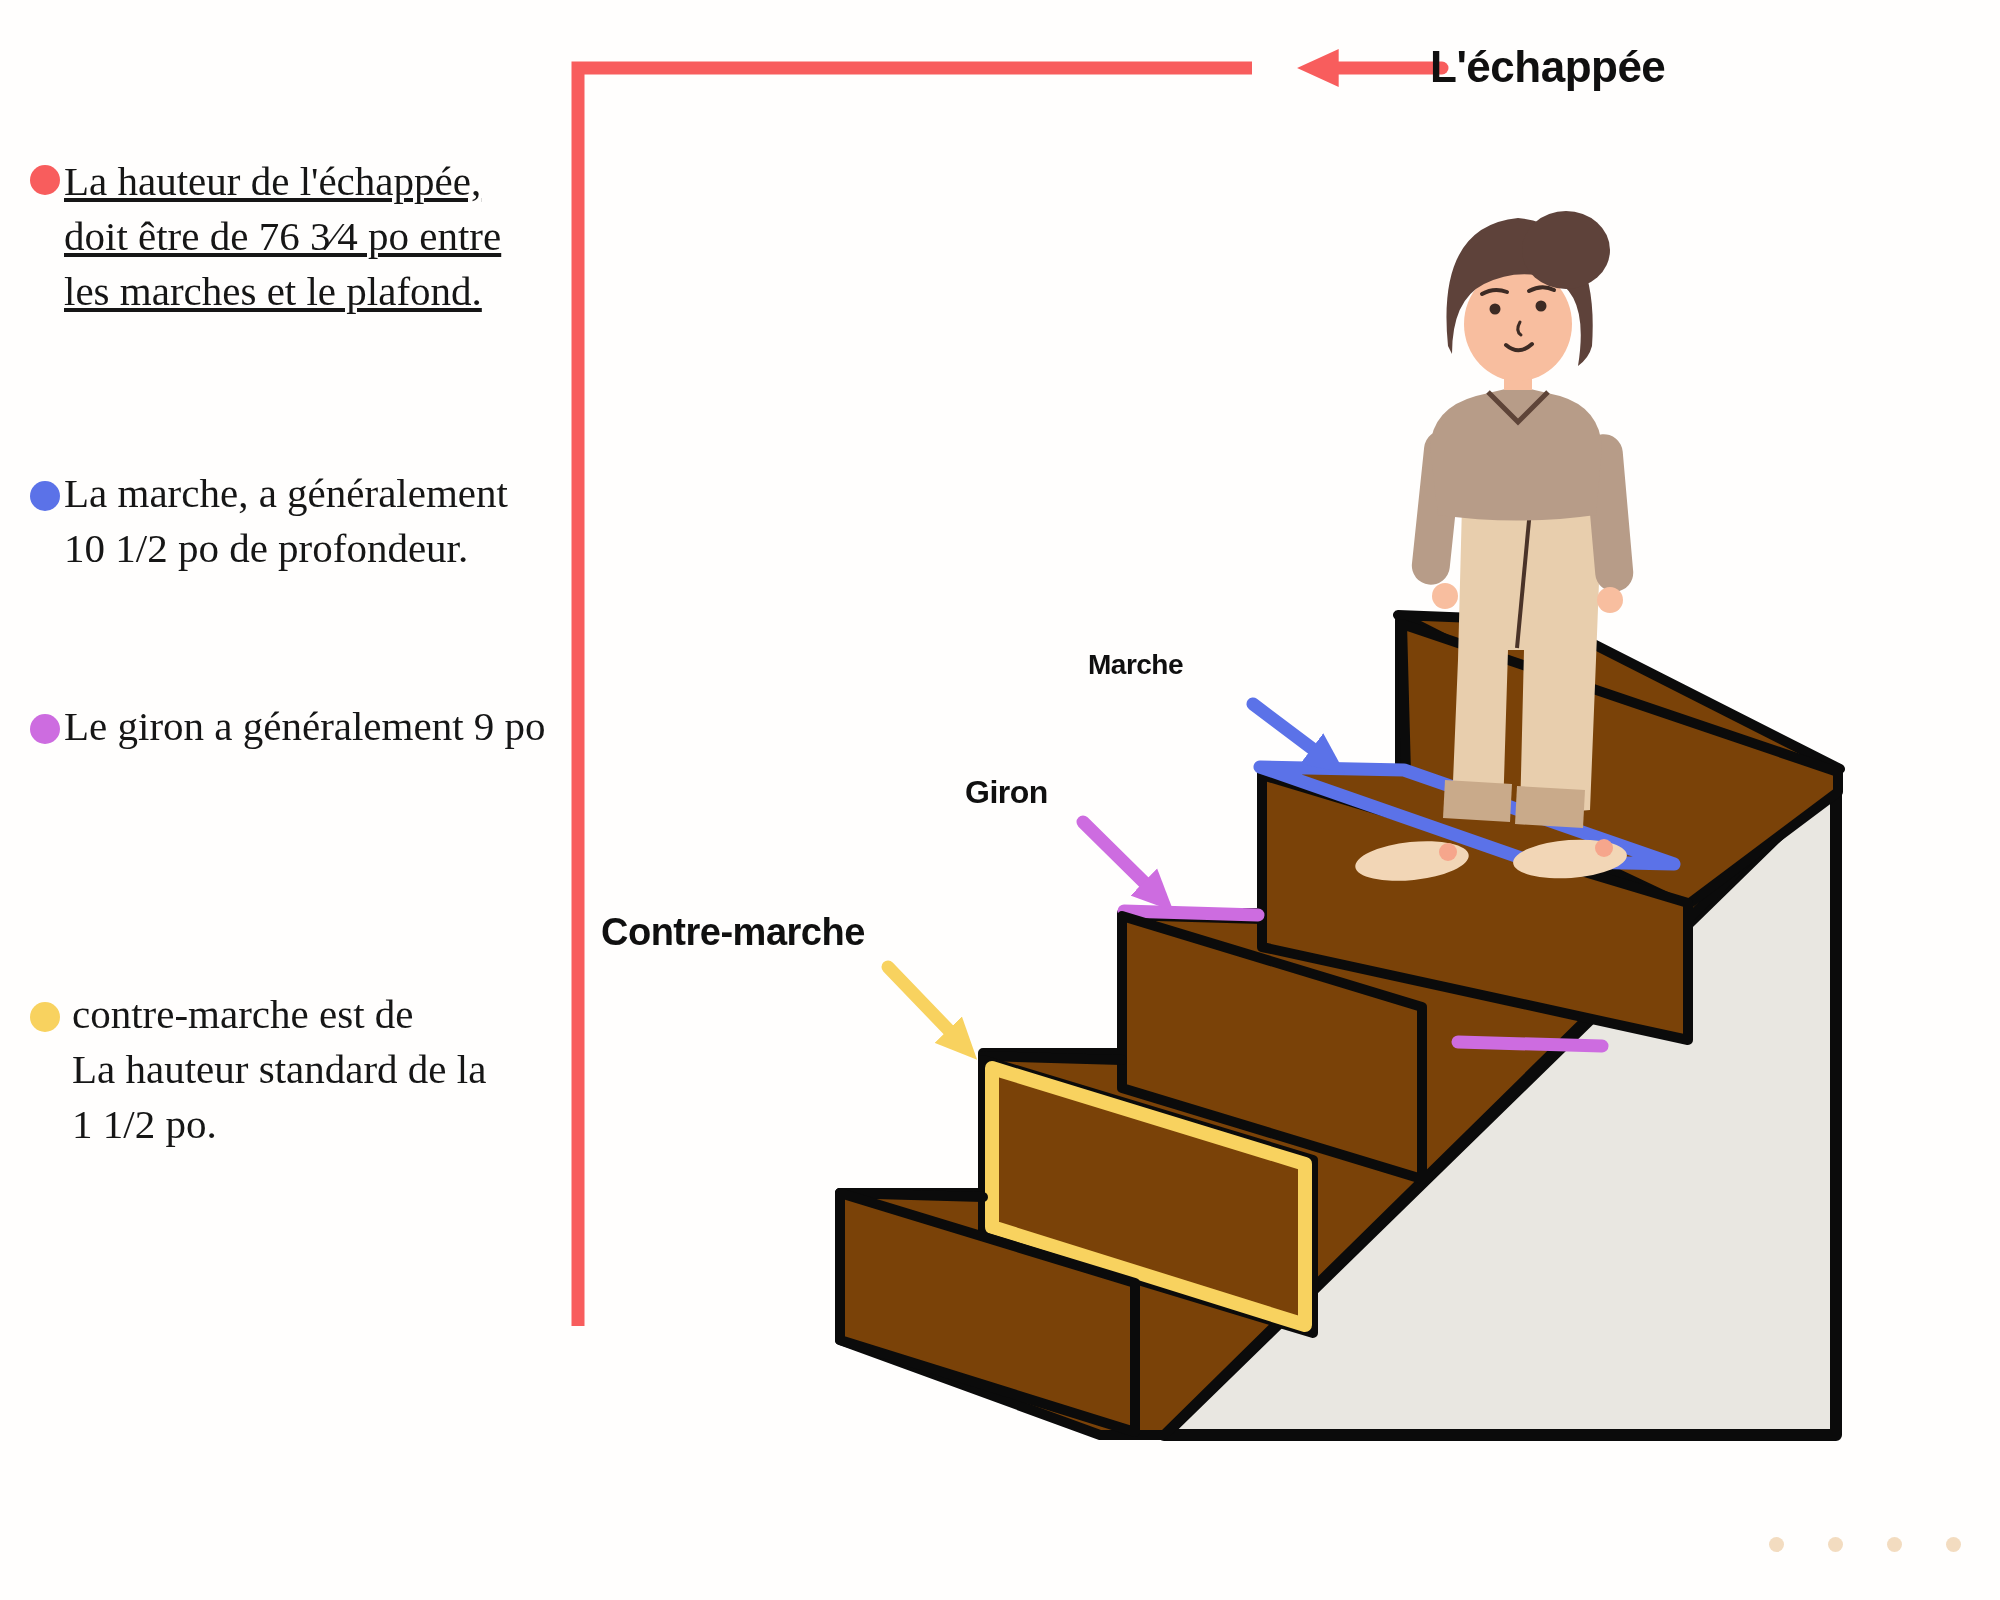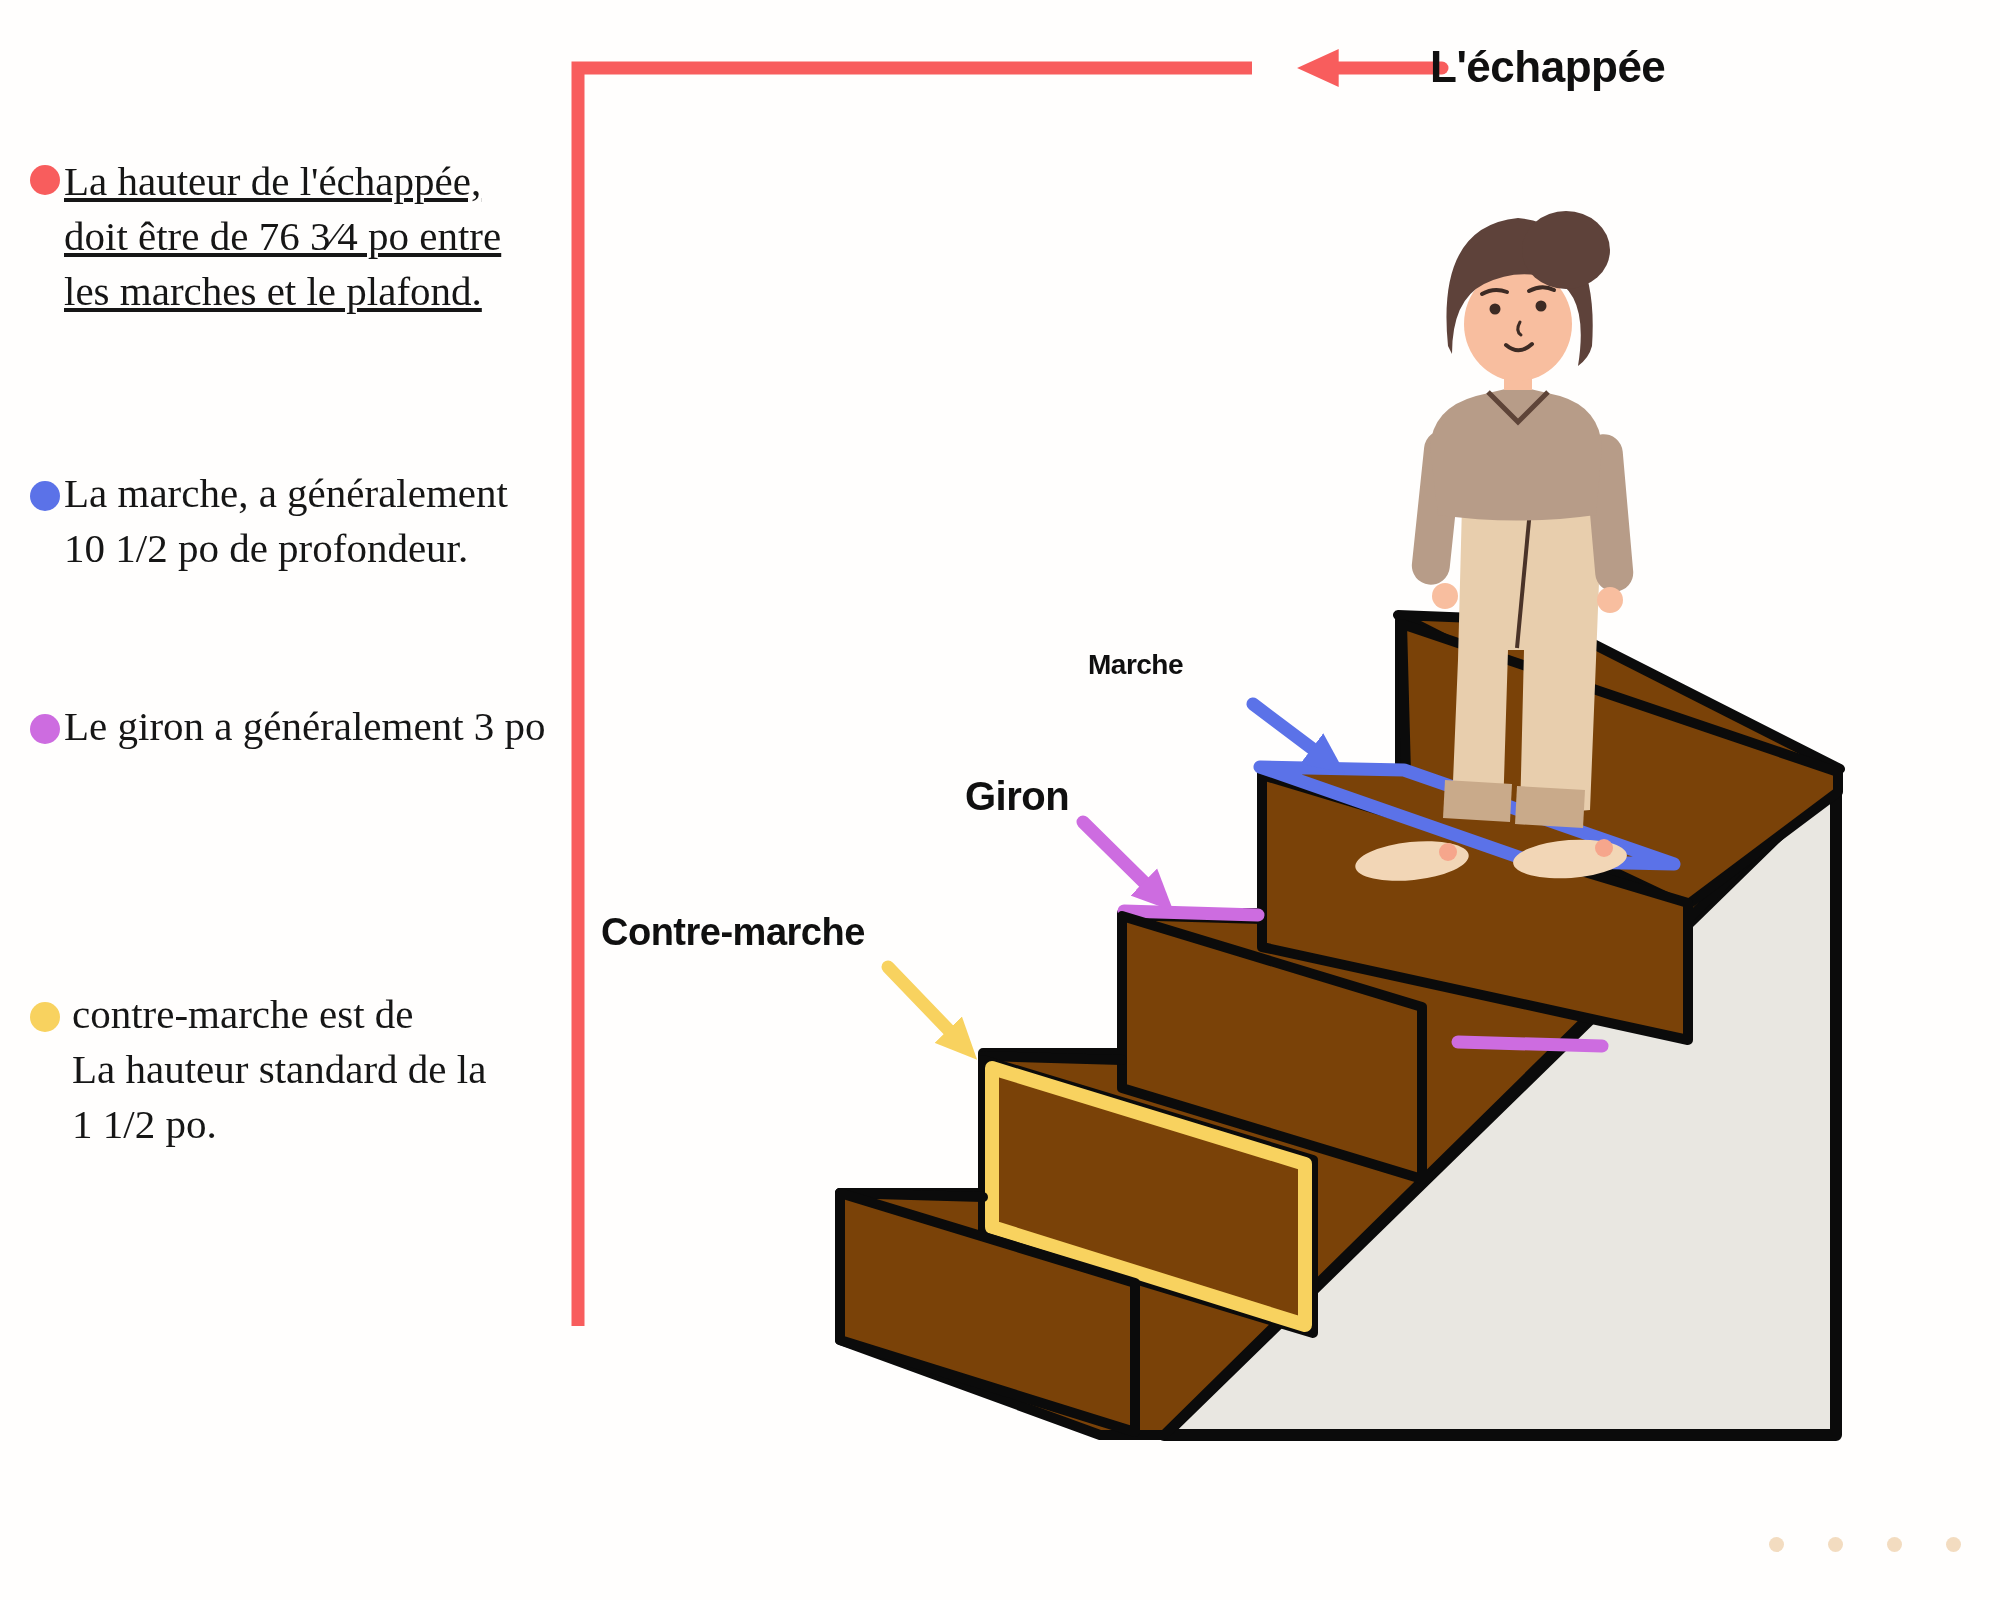--- a/index.html
+++ b/index.html
@@ -30,21 +30,21 @@
   .cuff{fill:var(--cuff);} .shoe{fill:var(--shoe);}
   .face-line{stroke:var(--face_line);fill:none;stroke-linecap:round;}
 
   
   .diagram-label{
     position:absolute;font-weight:700;color:#101010;white-space:nowrap;
     font-family:Liberation Sans, sans-serif;letter-spacing:-0.5px;
   }
   #label-echappee{left:1430px;top:42px;font-size:44px;}
   #label-marche{left:1088px;top:649px;font-size:28px;}
-  #label-giron{left:965px;top:774px;font-size:40px;}
+  #label-giron{left:965px;top:774px;font-size:32px;}
   #label-contremarche{left:601px;top:911px;font-size:38px;}
 
   .bullet{position:absolute;}
   .bullet-dot{position:absolute;width:30px;height:30px;border-radius:50%;}
   .bullet-text{
     position:absolute;font-family:"Liberation Serif","DejaVu Serif",serif;
     font-size:41px;line-height:55px;color:#161616;
   }
   .bullet-text div{white-space:nowrap;}
   #dot-1{left:30px;top:165px;background:var(--red);}
@@ -156,21 +156,21 @@
     <span id="dot-2" class="bullet-dot"></span>
     <div id="text-2" class="bullet-text">
       <div>La marche, a généralement</div>
       <div>10 1/2 po de profondeur.</div>
     </div>
   </div>
 
   <div class="bullet">
     <span id="dot-3" class="bullet-dot"></span>
     <div id="text-3" class="bullet-text">
-      <div>Le giron a généralement 3 po</div>
+      <div>Le giron a généralement 9 po</div>
     </div>
   </div>
 
   <div class="bullet">
     <span id="dot-4" class="bullet-dot"></span>
     <div id="text-4" class="bullet-text">
       <div>contre-marche est de</div>
       <div>La hauteur standard de la</div>
       <div>1 1/2 po.</div>
     </div>

